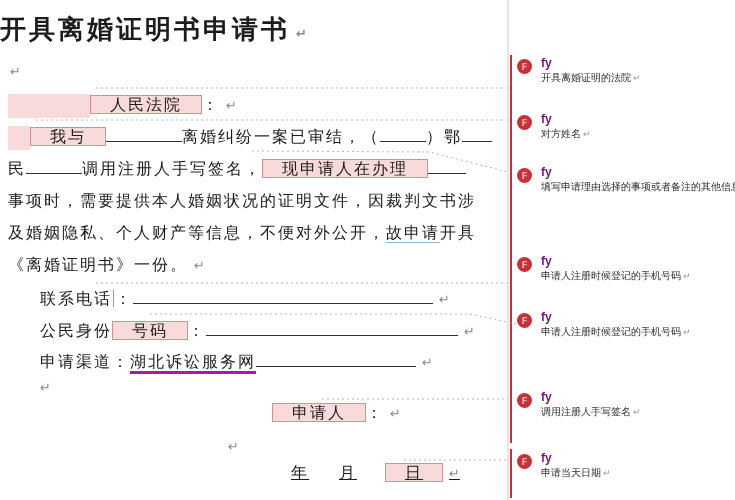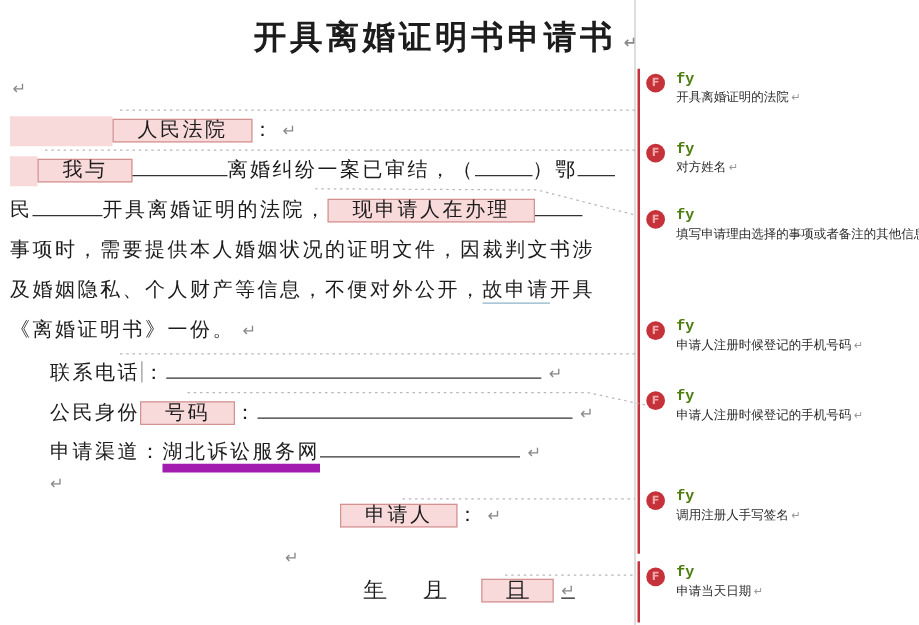--- a/index.html
+++ b/index.html
@@ -6,47 +6,47 @@
     --accent-red:#c5323a;
     --hl-fill:#f9dada;
     --hl-border:#d29292;
     --connector:#b8b8b8;
     --link-underline:#8fb3c9;
   }
   html,body{margin:0;padding:0;background:#fff;}
   .page{position:relative;width:735px;height:500px;background:#fff;overflow:hidden;
         font-family:"Liberation Serif", serif;color:#1c1c1c;}
   
-  .doc-title{position:absolute;left:0;top:12px;width:510px;text-align:right;
+  .doc-title{position:absolute;left:0;top:12px;width:510px;text-align:left;
              font-size:26px;font-weight:bold;letter-spacing:3px;white-space:nowrap;}
   .doc-line{position:absolute;white-space:nowrap;font-size:16px;letter-spacing:2px;
             line-height:26px;}
   .blank{display:inline-block;border-bottom:1px solid #333;}
   .hlblock{display:inline-block;background:var(--hl-fill);height:24px;vertical-align:middle;}
   .hlbox{background:var(--hl-fill);border:1px solid var(--hl-border);padding:0 19px;}
   .ret{color:#8a8a8a;font-family:"DejaVu Sans",sans-serif;font-size:13px;letter-spacing:0;
        margin-left:6px;}
   .ulink{border-bottom:1px solid var(--link-underline);padding-bottom:1px;}
-  .uvalue{border-bottom:7px solid #a21caf;padding-bottom:1px;font-family:Liberation Serif, serif;}
+  .uvalue{border-bottom:3px solid #a21caf;padding-bottom:1px;font-family:Liberation Serif, serif;}
   .tick{display:inline-block;width:0;height:17px;border-left:1px solid #999;
         vertical-align:-3px;margin:0 1px;}
   .sp{display:inline-block;}
   
   .overlay{position:absolute;left:0;top:0;width:735px;height:500px;pointer-events:none;}
   .conn{stroke:var(--connector);stroke-width:1;stroke-dasharray:2,3;fill:none;}
   .grayline{stroke:#cbcbcb;stroke-width:1;fill:none;}
   .redline{stroke:var(--accent-red);stroke-width:2;fill:none;}
   
   .comment{position:absolute;left:517px;display:flex;gap:9px;
            font-family:"Liberation Sans",sans-serif;}
   .cbubble{flex:0 0 auto;width:15px;height:15px;border-radius:50%;background:var(--accent-red);
            color:#efa9a9;font-size:9px;font-weight:bold;display:flex;align-items:center;
            justify-content:center;margin-top:3px;cursor:pointer;
            font-family:"DejaVu Sans",sans-serif;}
-  .cauthor{font-size:12px;font-weight:bold;color:#4d7c0f;font-family:Liberation Mono, monospace;}
+  .cauthor{font-size:12px;font-weight:bold;color:#701a75;font-family:Liberation Sans, sans-serif;}
   .ctext{font-size:10px;color:#2b2b2b;margin-top:1px;white-space:nowrap;}
   .cret{color:#9a9a9a;font-size:9px;margin-left:2px;}
 </style>
 </head>
 <body>
 
 <div class="page">
 
   <div class="doc-title">
     <span>开具离婚证明书申请书</span><span class="ret">↵</span>
@@ -58,21 +58,21 @@
 
   <div class="doc-line" style="left:8px;top:92px;">
     <span class="hlblock" style="width:82px;"></span><span class="hlbox">人民法院</span><span>：</span><span class="ret">↵</span>
   </div>
 
   <div class="doc-line" style="left:8px;top:124px;">
     <span class="hlblock" style="width:22px;"></span><span class="hlbox">我与</span><span class="blank" style="width:76px;"></span><span>离婚纠纷一案已审结，（</span><span class="blank" style="width:46px;"></span><span>）鄂</span><span class="blank" style="width:30px;"></span>
   </div>
 
   <div class="doc-line" style="left:8px;top:156px;">
-    <span>民</span><span class="blank" style="width:56px;"></span><span>开具离婚证明的法院，</span><span class="hlbox">现申请人在办理</span><span class="blank" style="width:38px;"></span>
+    <span>民</span><span class="blank" style="width:56px;"></span><span>调用注册人手写签名，</span><span class="hlbox">现申请人在办理</span><span class="blank" style="width:38px;"></span>
   </div>
 
   <div class="doc-line" style="left:8px;top:188px;">
     <span>事项时，需要提供本人婚姻状况的证明文件，因裁判文书涉</span>
   </div>
 
   <div class="doc-line" style="left:8px;top:220px;">
     <span>及婚姻隐私、个人财产等信息，不便对外公开，</span><span class="ulink">故申请</span><span>开具</span>
   </div>
 

